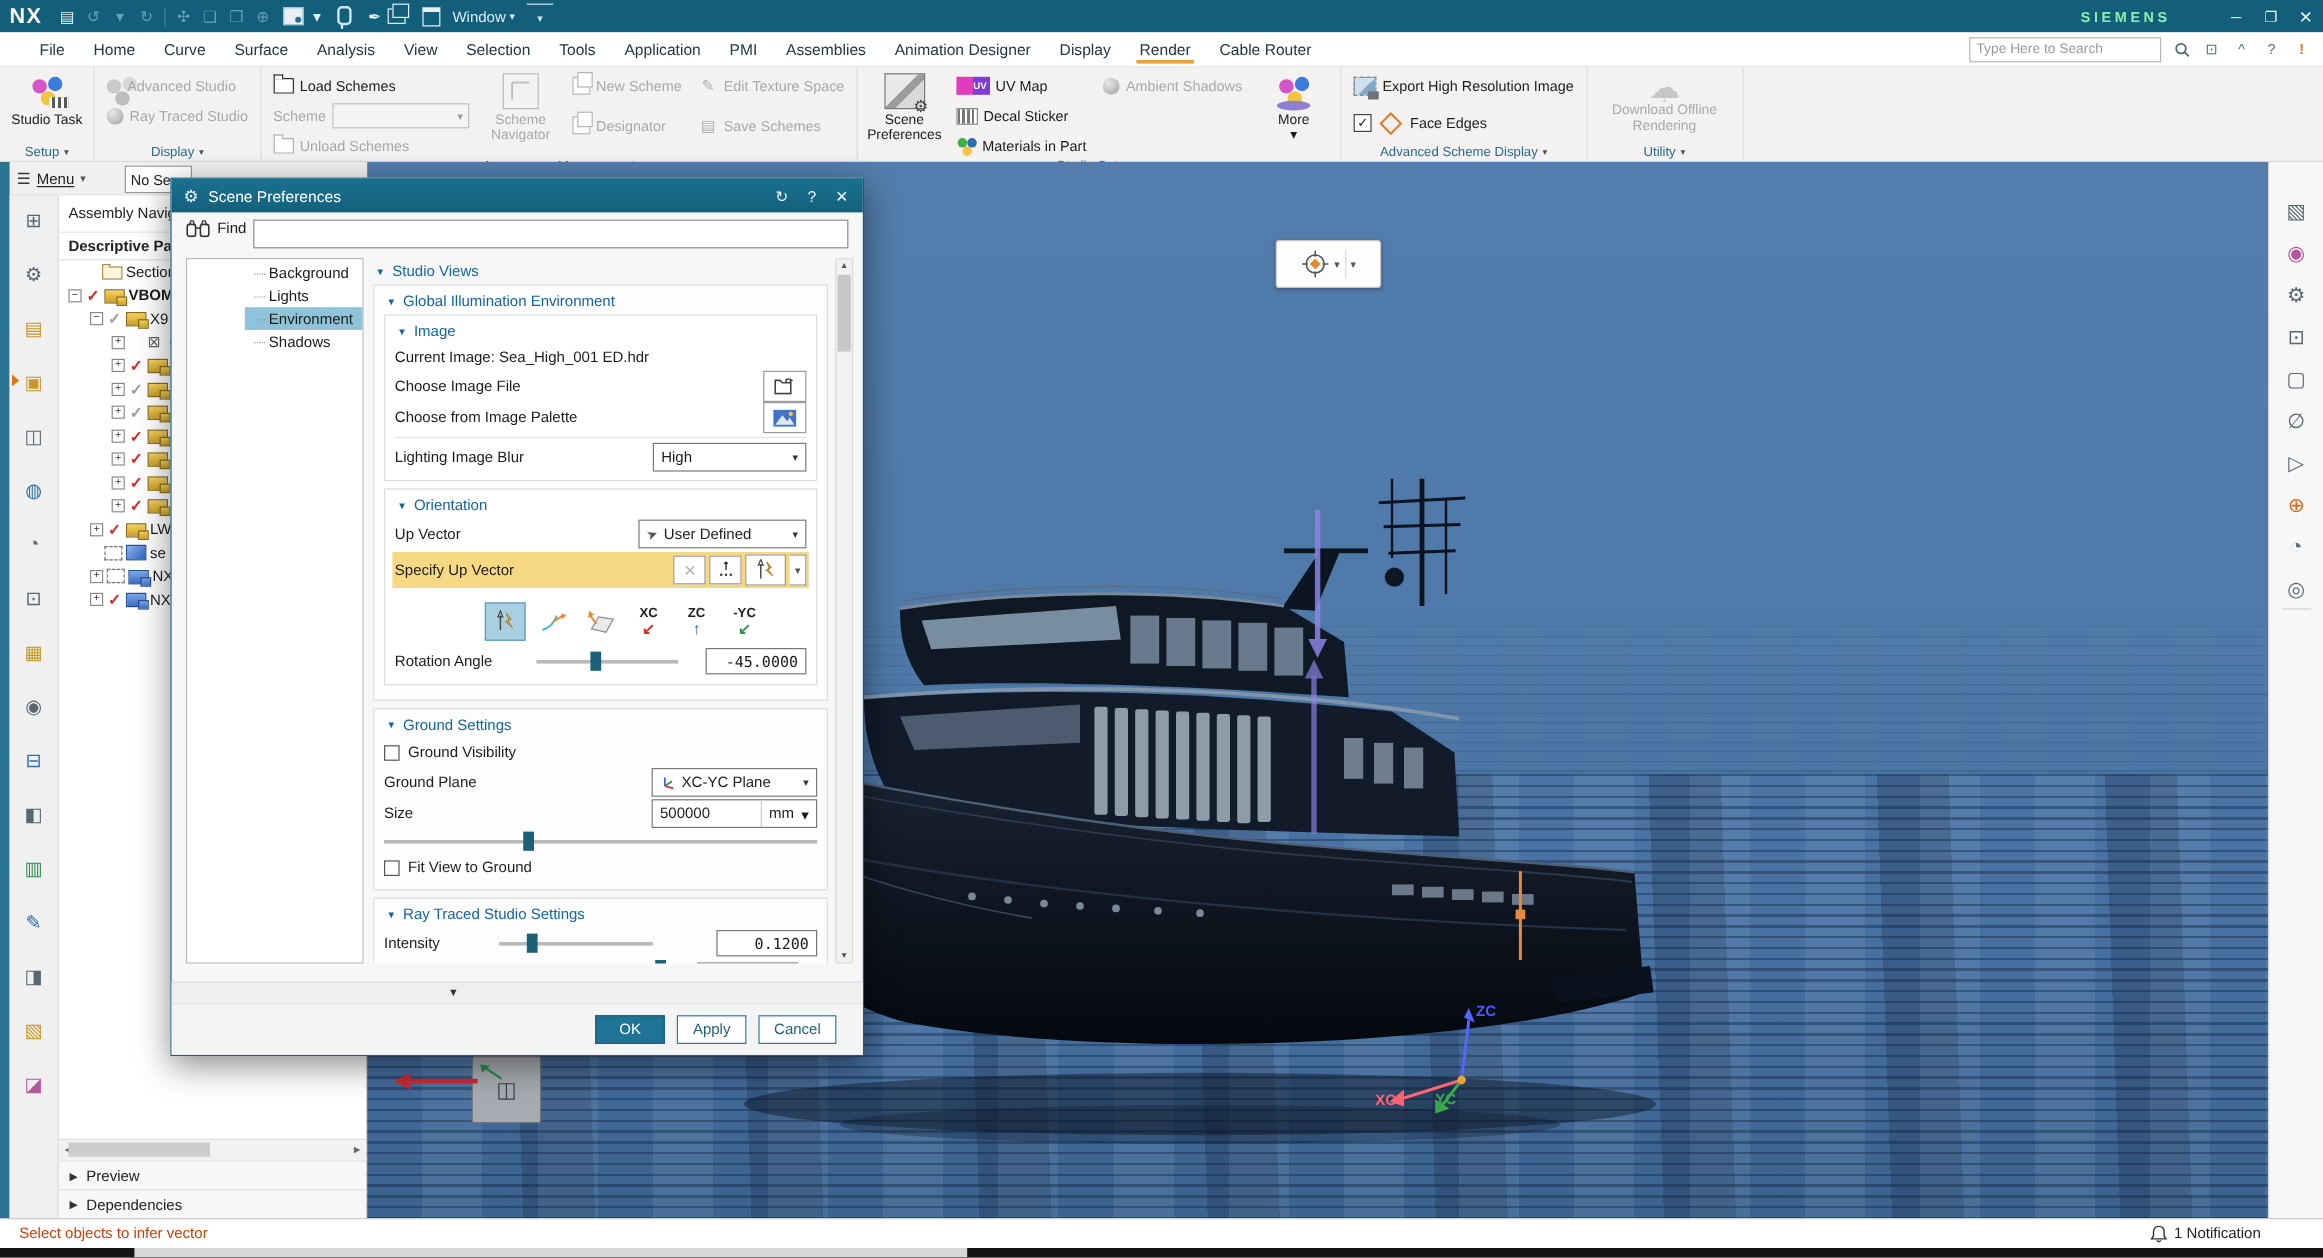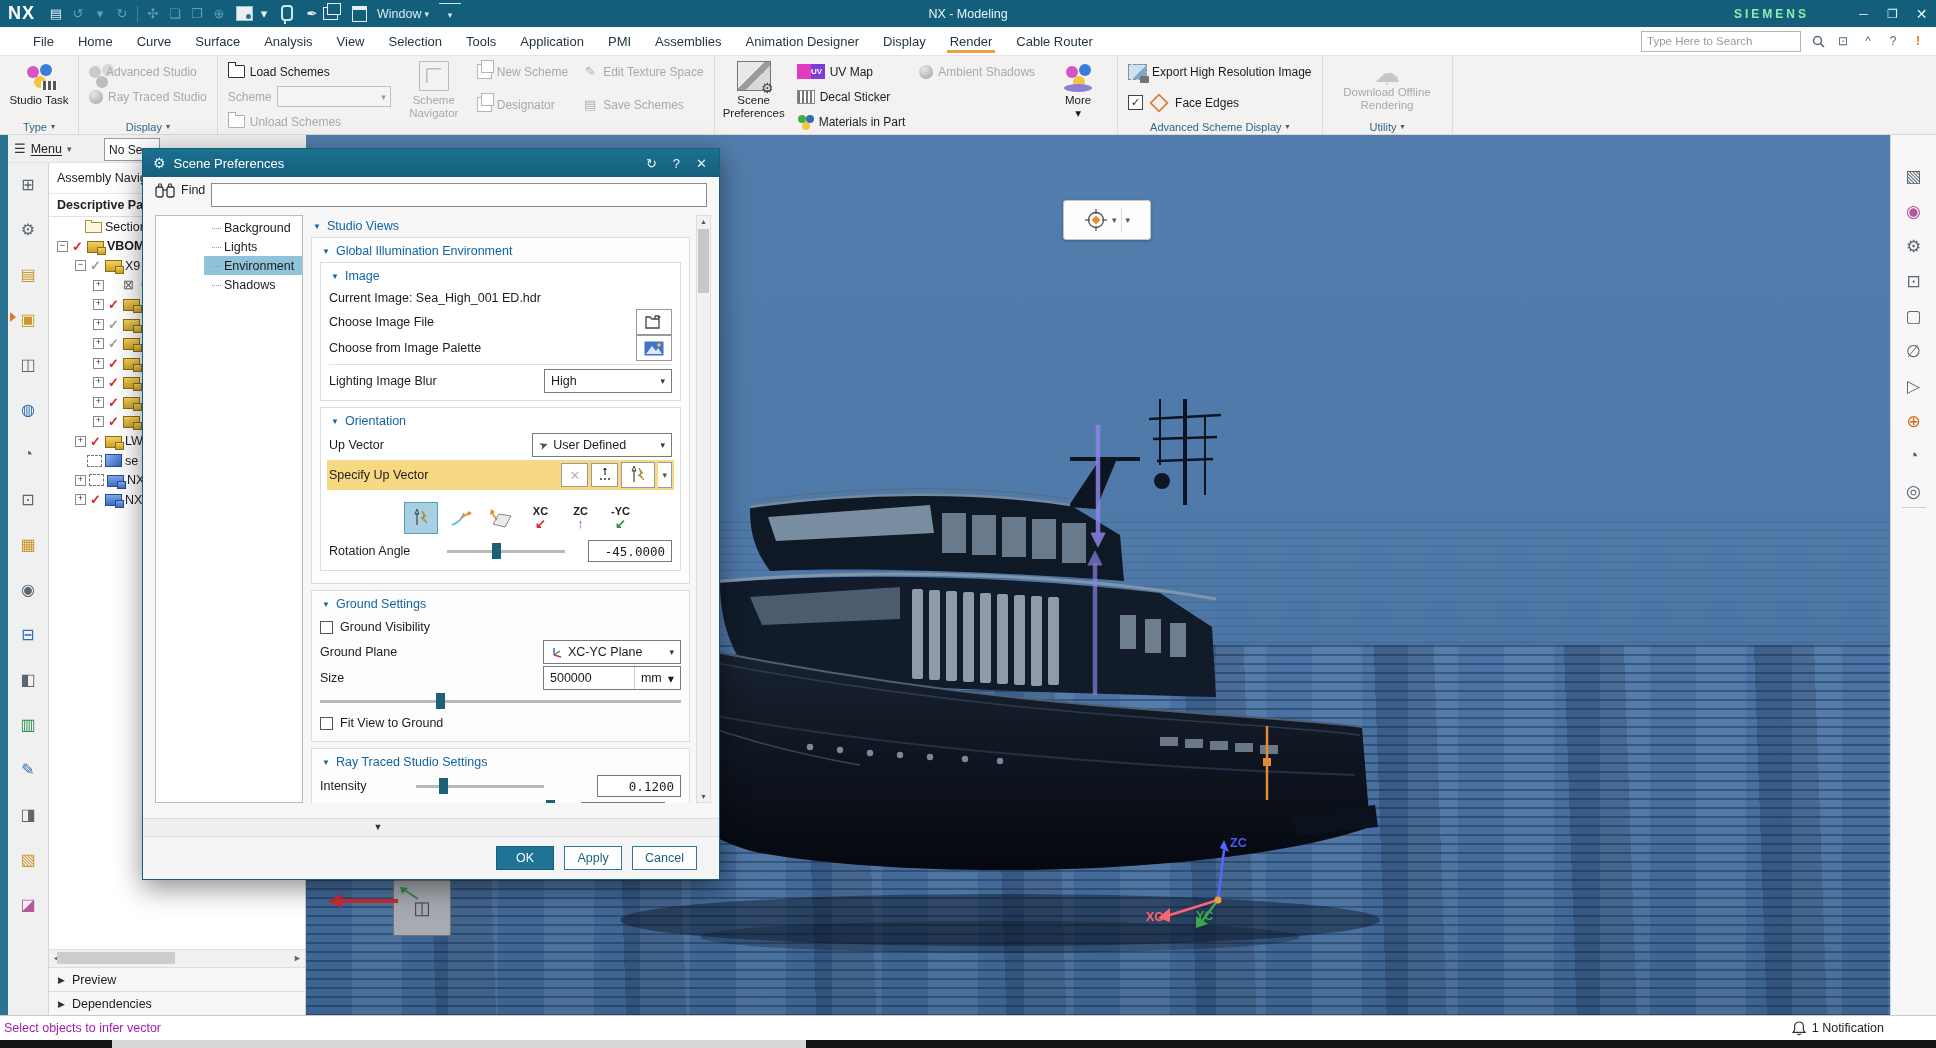--- a/index.html
+++ b/index.html
@@ -146,21 +146,21 @@
   .orient-tb .vdiv{width:1px;height:24px;background:#d9d9d9;}
   .dcaret{font-size:9px;color:#555;}
   .axis-label{position:absolute;font-weight:bold;font-size:12.5px;}
   
   .righttools{position:absolute;left:1890px;top:135px;width:46px;height:880px;background:#f7f7f7;border-left:1px solid #d5d5d5;
               display:flex;flex-direction:column;align-items:center;padding-top:30px;gap:13px;box-sizing:border-box;}
   .righttools .rico{font-size:17px;}
   
   .statusbar{position:absolute;left:0;top:1015px;width:1936px;height:25px;background:#fff;border-top:1px solid #c9c9c9;
              display:flex;align-items:center;box-sizing:border-box;}
-  .status-msg{margin-left:4px;font-size:12.5px;color:#a21caf;}
+  .status-msg{margin-left:16px;font-size:12.5px;color:#c2410c;}
   .notif{margin-left:auto;margin-right:52px;display:flex;align-items:center;gap:6px;font-size:12.5px;color:#222;}
   .taskbar{position:absolute;left:0;top:1040px;width:1936px;height:8px;background:#141414;}
   .task-seg{position:absolute;left:112px;top:0;width:694px;height:8px;background:#d7d7d7;}
   
   .dialog{position:absolute;left:142px;top:148px;width:578px;height:732px;background:#f7f7f7;border:1px solid #14607c;
           box-shadow:0 8px 26px rgba(0,0,0,.45);z-index:40;box-sizing:border-box;}
   .dlg-title{height:28px;background:linear-gradient(180deg,#1a7190,#14607c);display:flex;align-items:center;color:#fff;}
   .dlg-title .gear{margin:0 8px 0 10px;font-size:14px;color:#eaf4f8;}
   .dlg-title .txt{font-size:13px;}
   .dlg-title .dico{margin-left:auto;display:flex;gap:16px;padding-right:12px;font-size:13px;color:#eaf4f8;}
@@ -253,21 +253,20 @@
 
         <span class="tbico k-cascade"></span>
 
         <span class="tbico k-win"></span>
       </span>
     <span class="window-label">
       <span>Window</span>
       <span class="caret">▾</span>
     </span>
     <span class="k-overflow tbico">▾</span>
-    <span class="win-title">NX - Modeling</span>
     <span class="tb-right">
       <span class="brand">SIEMENS</span>
       <span class="winbtn">─</span>
       <span class="winbtn">❐</span>
       <span class="winbtn close">✕</span>
     </span>
   </div>
 
   <div class="tabbar">
     <span style="display:flex;">
@@ -323,21 +322,21 @@
       <div class="rgroup-content">
         <div class="bigbtn">
           <span class="bico">
               <span class="balls"></span>
               <span class="film"></span>
             </span>
           <span>Studio Task</span>
         </div>
       </div>
       <div class="rgroup-label">
-        <span>Type</span>
+        <span>Setup</span>
           <span class="garrow">▾</span>
       </div>
     </div>
 
     <div class="rgroup">
       <div class="rgroup-content">
         <div class="rcol">
           <div class="medbtn dis">
             <span class="balls gray" style="position:static;display:inline-block;"></span>
             <span>Advanced Studio</span>

